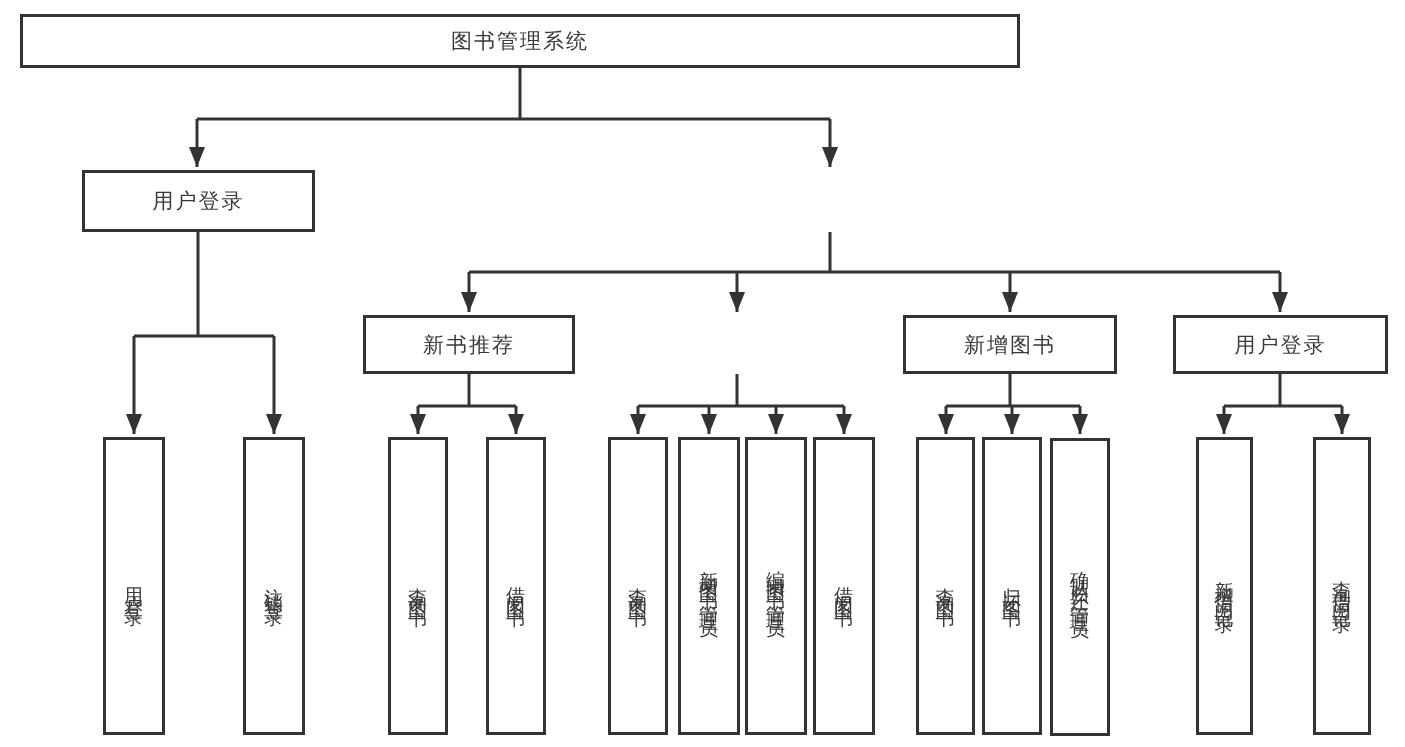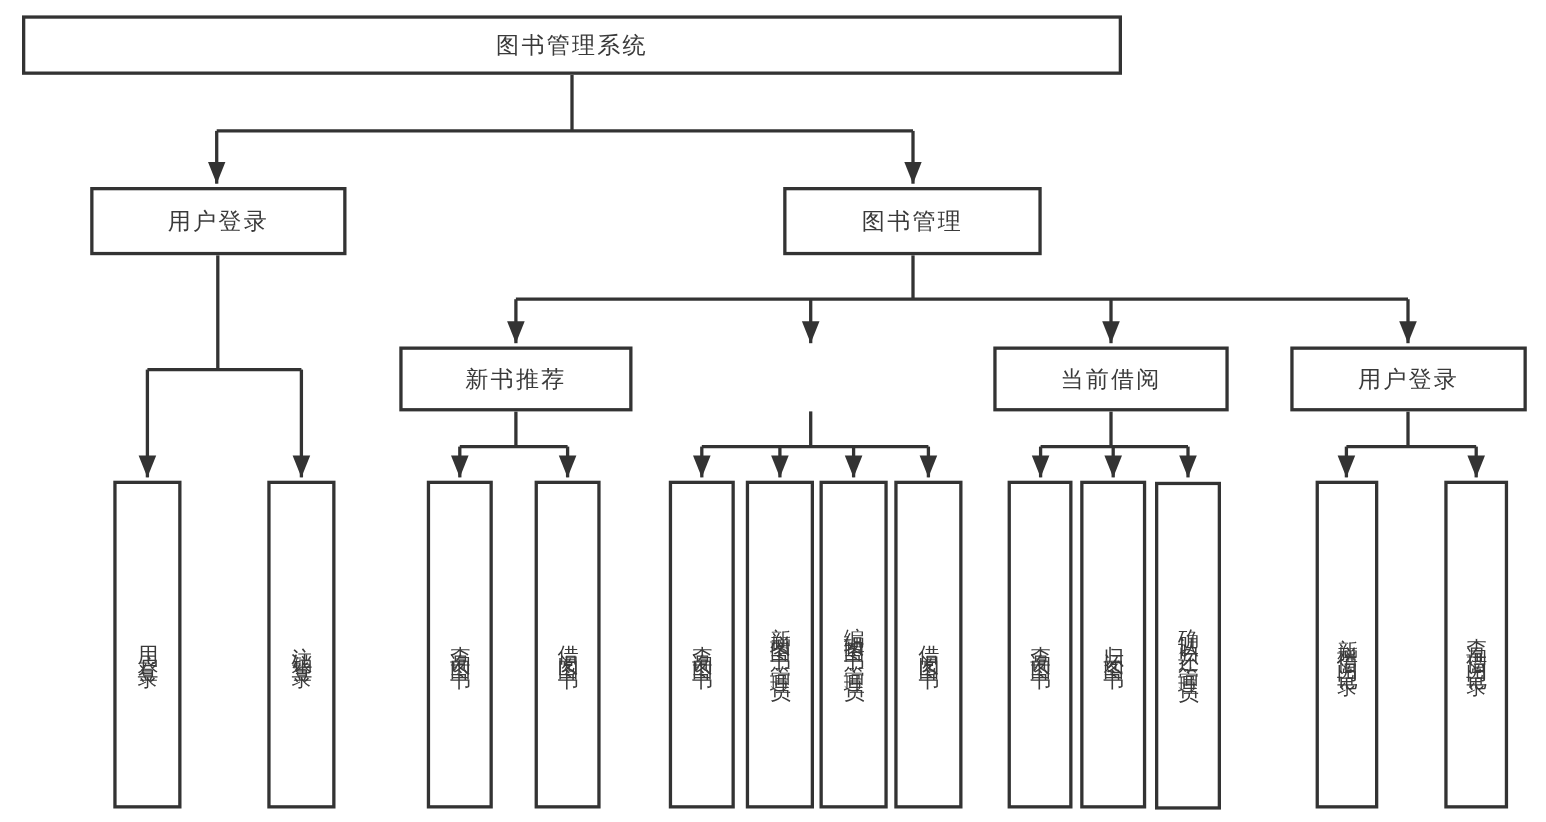--- a/index.html
+++ b/index.html
@@ -104,29 +104,26 @@
     <line x1="1342" y1="406" x2="1342" y2="434" marker-end="url(#arrow)"></line>
   </svg>
 
   <div class="box h" style="left:20px; top:14px; width:1000px; height:54px;">
     <span>图书管理系统</span>
   </div>
 
   <div class="box h" style="left:82px; top:170px; width:233px; height:62px;">
     <span>用户登录</span>
   </div>
-  <div class="box h" style="left:712px; top:170px; width:235px; height:62px;">
-    <span>图书管理</span>
-  </div>
 
   <div class="box h" style="left:363px; top:315px; width:212px; height:59px;">
     <span>新书推荐</span>
   </div>
   <div class="box h" style="left:903px; top:315px; width:214px; height:59px;">
-    <span>当前借阅</span>
+    <span>新增图书</span>
   </div>
   <div class="box h" style="left:1173px; top:315px; width:215px; height:59px;">
     <span>用户登录</span>
   </div>
 
   <div class="box v" style="left:103px; top:437px; width:62px; height:298px;">
     <span>用户登录</span>
   </div>
   <div class="box v" style="left:243px; top:437px; width:62px; height:298px;">
     <span>注销登录</span>

